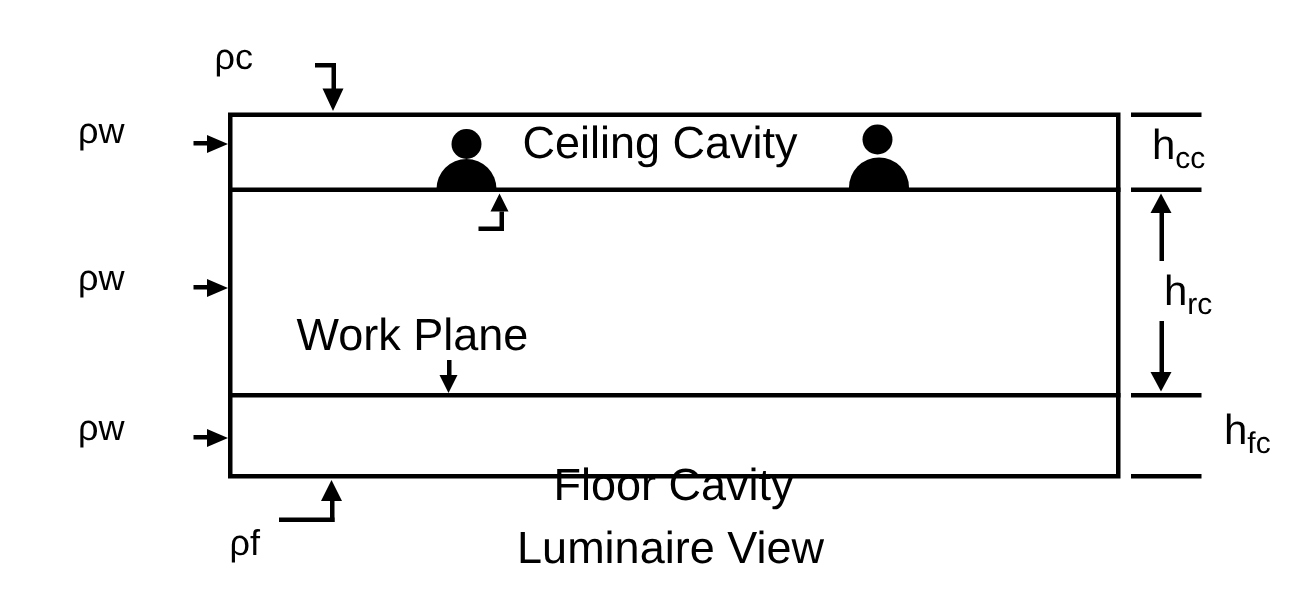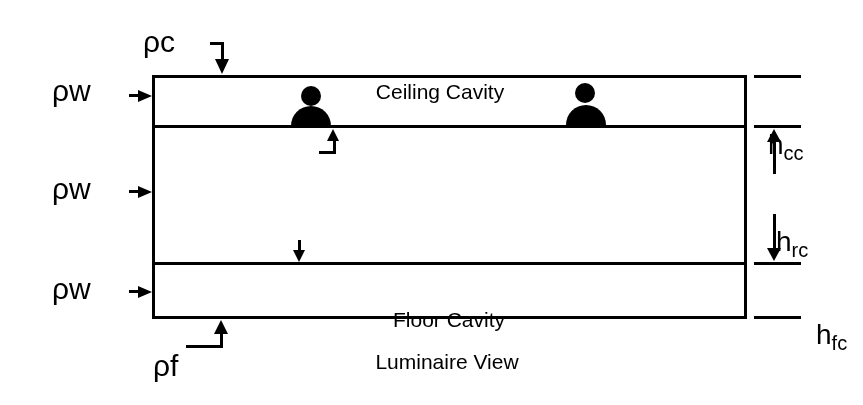--- a/index.html
+++ b/index.html
@@ -7,37 +7,36 @@
     position:relative;
     width:863px;height:405px;
     background:#fff;
     font-family:"Liberation Sans", sans-serif;
     color:#000;
     overflow:hidden;
   }
   .line{position:absolute;background:#000;}
   .lbl{
     position:absolute;
-    font-size:21px;
+    font-size:30px;
     line-height:1;
     white-space:nowrap;
     transform:translateX(-50%);
   }
   .rho{
     position:absolute;
-    font-size:30px;
+    font-size:24px;
     line-height:1;
     white-space:nowrap;
   }
   .hdim{
     position:absolute;
     font-size:28px;
     line-height:1;
     white-space:nowrap;
-    margin-top:48px;
   }
   .hdim .sub{font-size:20px;vertical-align:-6px;}
   
   #cavity-box{
     position:absolute;left:152px;top:75px;width:595px;height:244px;
     border:3px solid #000;box-sizing:border-box;background:#fff;
   }
   
   .ah-right{position:absolute;width:0;height:0;
     border-top:6px solid transparent;border-bottom:6px solid transparent;
@@ -67,20 +66,21 @@
     <div class="lum-body" style="left:291px;top:106px;"></div>
   </div>
   <div>
     <div class="lum-head" style="left:575px;top:83px;"></div>
     <div class="lum-body" style="left:566px;top:105px;height:22px;"></div>
   </div>
 
   <div class="lbl" style="left:440px;top:81px;">Ceiling Cavity</div>
   <div class="lbl" style="left:449px;top:275px;margin-top:34px;">Floor Cavity</div>
 
+  <div class="lbl" style="left:275px;top:209px;">Work Plane</div>
 
   <div class="lbl" style="left:447px;top:351px;">Luminaire View</div>
 
   <div class="rho" style="left:143px;top:27px;">ρc</div>
   <div class="rho" style="left:52px;top:76px;">ρw</div>
   <div class="rho" style="left:52px;top:174px;">ρw</div>
   <div class="rho" style="left:52px;top:274px;">ρw</div>
   <div class="rho" style="left:153px;top:351px;">ρf</div>
 
   <div>

